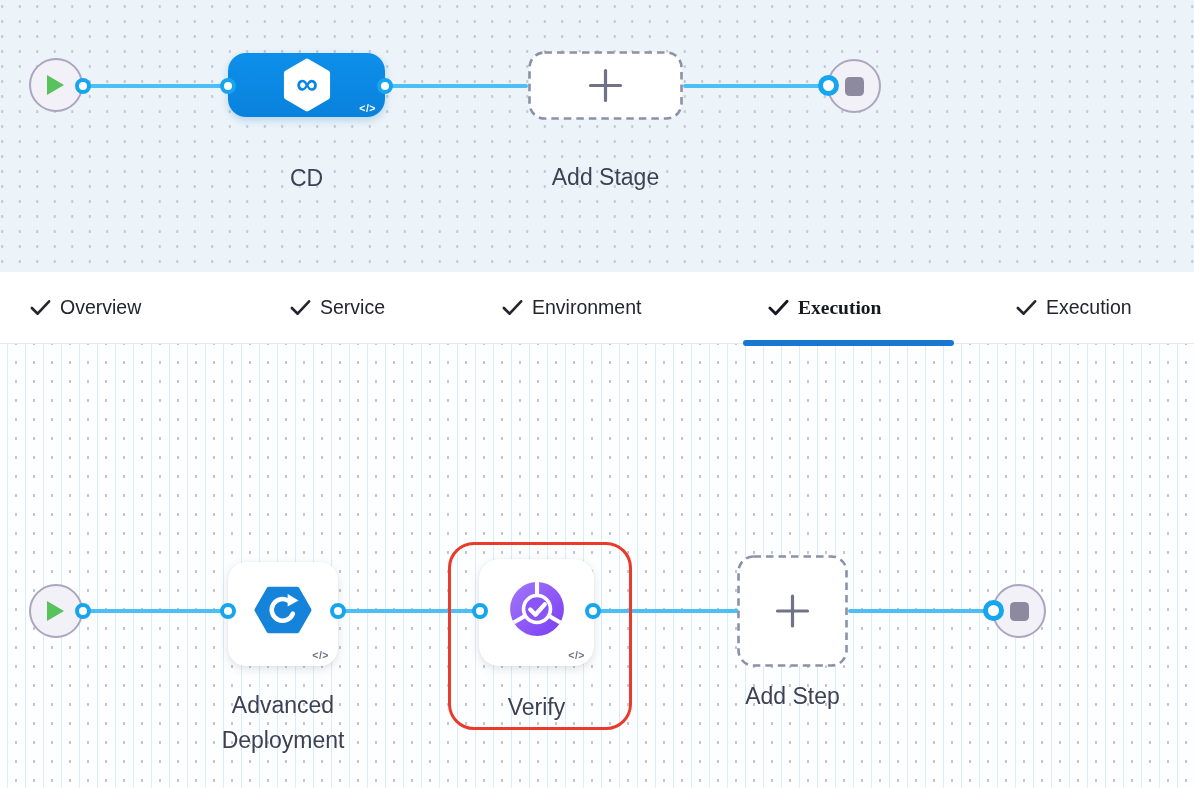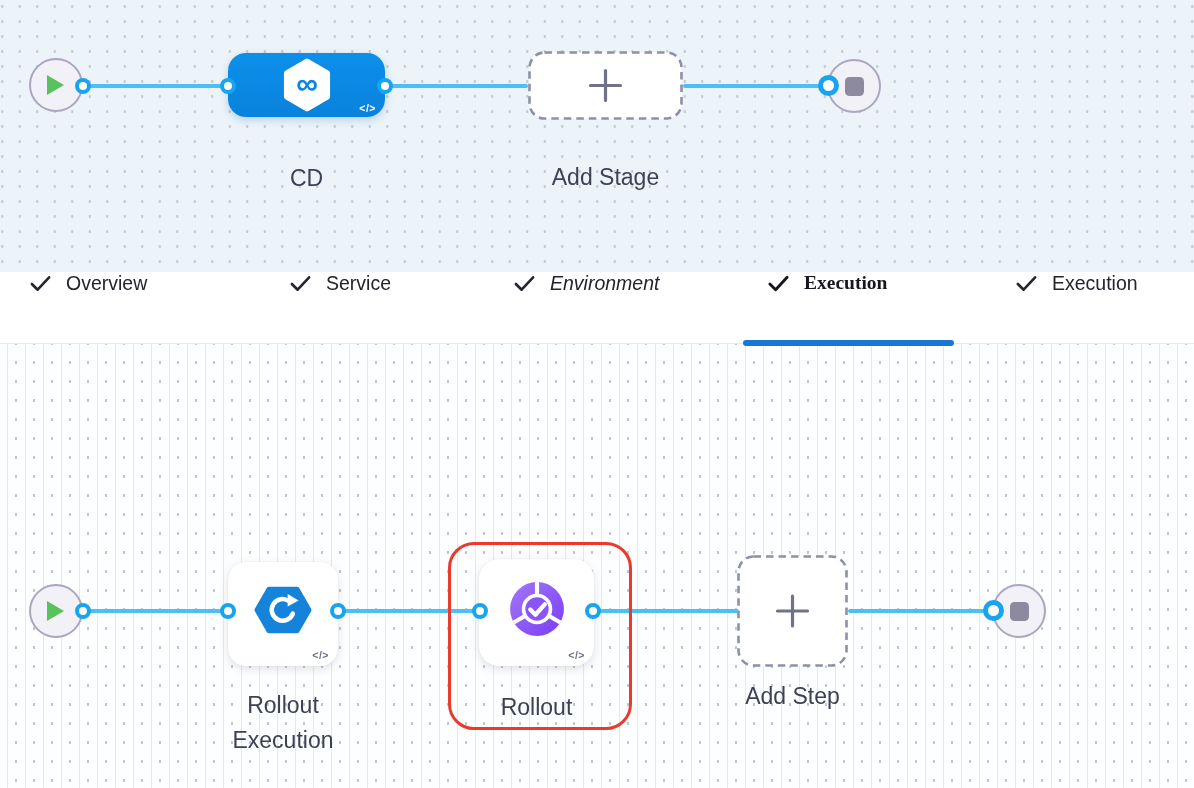--- a/index.html
+++ b/index.html
@@ -45,21 +45,21 @@
 
   
   .cd-node { position:absolute; left:228px; top:53px; width:157px; height:64px;
              border-radius:18px; background:linear-gradient(180deg,#0d8fe9,#0982dd);
              z-index:2; box-shadow:0 3px 8px rgba(10,110,190,0.25);
              display:flex; align-items:center; justify-content:center; }
 
   
   .tabbar { position:absolute; left:0; top:272px; width:1194px; height:72px; background:#fff;
             border-bottom:1px solid #e7e9ee; z-index:5; }
-  .tab { position:absolute; top:0; height:71px; display:flex; align-items:flex-start; gap:14px;
+  .tab { position:absolute; top:0; height:71px; display:flex; align-items:center; gap:8px;
          cursor:pointer; }
   .tab-label { font-size:19.5px; color:#23242e; font-weight:500; }
   .tab.active .tab-label { font-weight:700; color:#17181f; }
   .tab-underline { position:absolute; left:743px; top:68px; width:211px; height:6px;
                    border-radius:3px; background:#1877d3; z-index:6; }
 
   
   .highlight-red { position:absolute; left:448px; top:198px; width:184px; height:188px;
                    border:3.5px solid #e93a2c; border-radius:26px; z-index:5; }
 </style>
@@ -116,21 +116,21 @@
         <path d="M3 12.5 l6 6 L21 5.5" fill="none" stroke="#23242e" stroke-width="2.7" stroke-linecap="round" stroke-linejoin="round"></path>
         </svg>
       <span class="tab-label">Overview</span>
     </div>
     <div class="tab" style="left:289px;">
       <svg width="23" height="23" viewBox="0 0 24 24">
         <path d="M3 12.5 l6 6 L21 5.5" fill="none" stroke="#23242e" stroke-width="2.7" stroke-linecap="round" stroke-linejoin="round"></path>
         </svg>
       <span class="tab-label">Service</span>
     </div>
-    <div class="tab" style="left:513px;font-style:italic;">
+    <div class="tab" style="left:501px;">
       <svg width="23" height="23" viewBox="0 0 24 24">
         <path d="M3 12.5 l6 6 L21 5.5" fill="none" stroke="#23242e" stroke-width="2.7" stroke-linecap="round" stroke-linejoin="round"></path>
         </svg>
       <span class="tab-label">Environment</span>
     </div>
     <div class="tab active" style="left:767px;font-family:Liberation Serif, serif;">
       <svg width="23" height="23" viewBox="0 0 24 24">
         <path d="M3 12.5 l6 6 L21 5.5" fill="none" stroke="#17181f" stroke-width="3" stroke-linecap="round" stroke-linejoin="round"></path>
         </svg>
       <span class="tab-label">Execution</span>
@@ -164,42 +164,42 @@
     <div class="ring" style="left:585px; top:259px;"></div>
 
     <div class="card" style="left:228px; top:218px; width:110px; height:104px;">
       <svg width="58" height="52" viewBox="0 0 56 50" style="margin-bottom:8px;">
         <polygon points="3,25 14.5,5 41.5,5 53,25 41.5,45 14.5,45" fill="#1583da" stroke="#1583da" stroke-width="5" stroke-linejoin="round"></polygon>
         <path d="M 37.5 28.5 A 10.5 10.5 0 1 1 34 16.5" fill="none" stroke="#ffffff" stroke-width="4.4" stroke-linecap="round"></path>
         <polygon points="32.5,9.5 43,15.8 32.5,21.5" fill="#ffffff"></polygon>
       </svg>
       <span class="code-tag">&lt;/&gt;</span>
     </div>
-    <div class="node-label" style="left:203px; top:344px; width:160px;">Rollout Execution</div>
+    <div class="node-label" style="left:203px; top:344px; width:160px;">Advanced Deployment</div>
 
     <div class="card" style="left:479px; top:215px; width:115px; height:107px; border-radius:20px;">
       <svg width="58" height="58" viewBox="0 0 56 56" style="margin-bottom:8px;">
         <defs>
           <linearGradient id="vgrad" x1="0" y1="0" x2="1" y2="1">
             <stop offset="0" stop-color="#a277fb"></stop>
               <stop offset="1" stop-color="#7a3df2"></stop>
           </linearGradient>
         </defs>
         <circle cx="28" cy="28" r="26" fill="url(#vgrad)"></circle>
         <g stroke="#ffffff" stroke-width="4">
           <line x1="28" y1="28" x2="28" y2="2"></line>
           <line x1="28" y1="28" x2="5.5" y2="41"></line>
           <line x1="28" y1="28" x2="50.5" y2="41"></line>
         </g>
         <circle cx="28" cy="28" r="13" fill="#8a55f6" stroke="#ffffff" stroke-width="3.5"></circle>
         <path d="M21.5 28.5 l5 5 9 -10" fill="none" stroke="#ffffff" stroke-width="4.2" stroke-linecap="round" stroke-linejoin="round"></path>
       </svg>
       <span class="code-tag">&lt;/&gt;</span>
     </div>
-    <div class="node-label" style="left:479px; top:346px; width:115px;">Rollout</div>
+    <div class="node-label" style="left:479px; top:346px; width:115px;">Verify</div>
 
     <div class="highlight-red"></div>
 
     <div class="dashed-box" style="left:737px; top:211px;">
       <svg width="111" height="112" viewBox="0 0 111 112">
         <rect x="1.5" y="1.5" width="108" height="109" rx="15" fill="#ffffff" stroke="#8d90a7" stroke-width="2.6" stroke-dasharray="7.5 5"></rect>
         <g stroke="#6f7288" stroke-width="3.2" stroke-linecap="round">
           <line x1="40.5" y1="56" x2="70.5" y2="56"></line>
           <line x1="55.5" y1="41" x2="55.5" y2="71"></line>
         </g>

